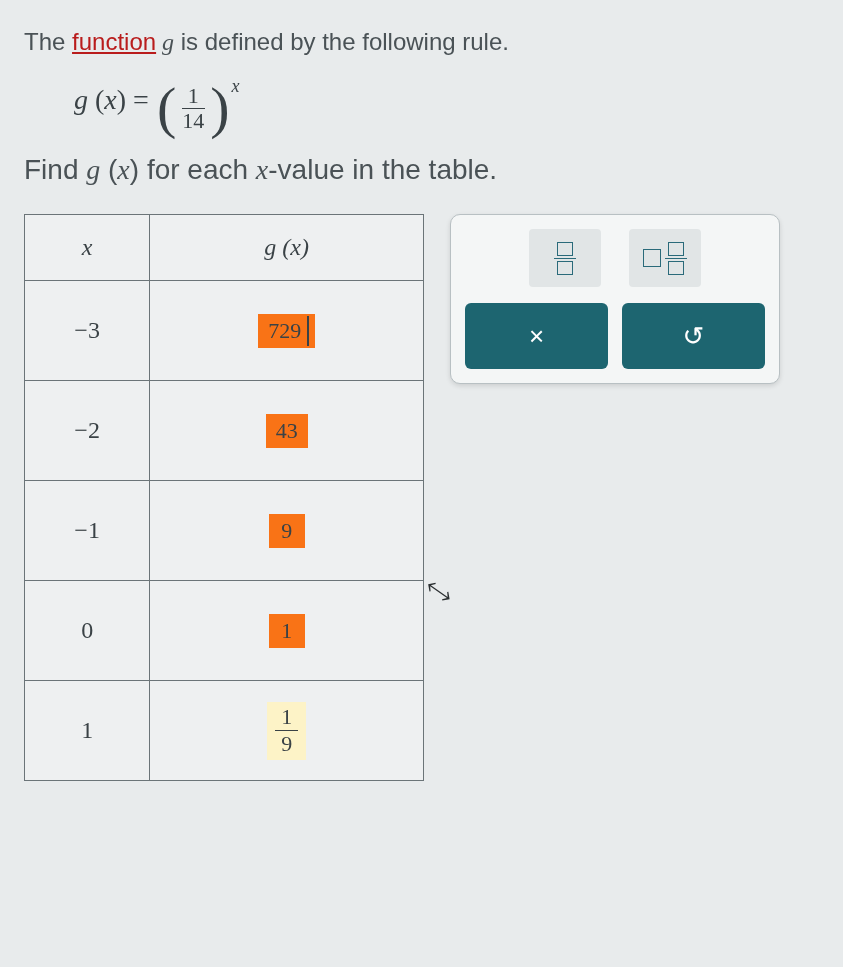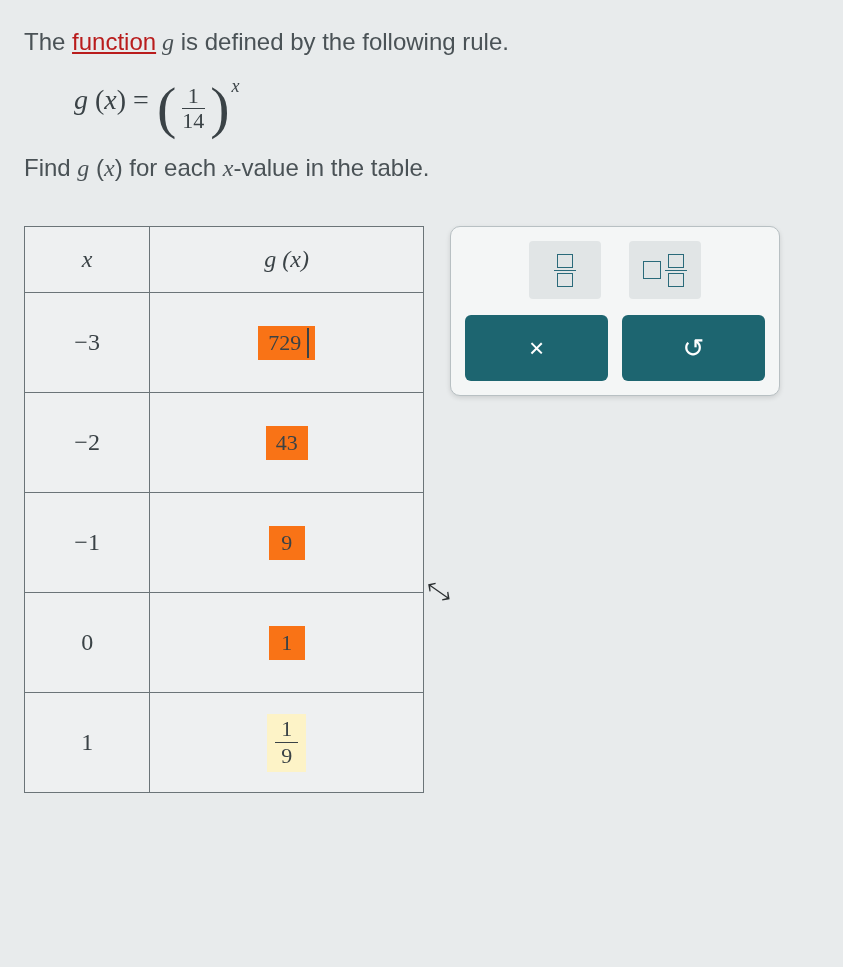--- a/index.html
+++ b/index.html
@@ -52,23 +52,23 @@
     .frac .num { border-bottom: 1.5px solid #3a4246; padding: 0 6px; }
     .frac .den { padding: 0 6px; }
     .exp {
       font-size: 18px;
       align-self: flex-start;
       margin-top: -8px;
       margin-left: 2px;
       font-style: italic;
     }
     .instruction {
-      font-size: 24px;
+      font-size: 28px;
       color: #4a5256;
-      margin-bottom: 44px;
+      margin-bottom: 28px;
     }
     .content-row { display: flex; align-items: flex-start; gap: 26px; }
     table.values {
       border-collapse: collapse;
       width: 400px;
     }
     table.values th, table.values td {
       border: 1.5px solid #6b7478;
       text-align: center;
       vertical-align: middle;

